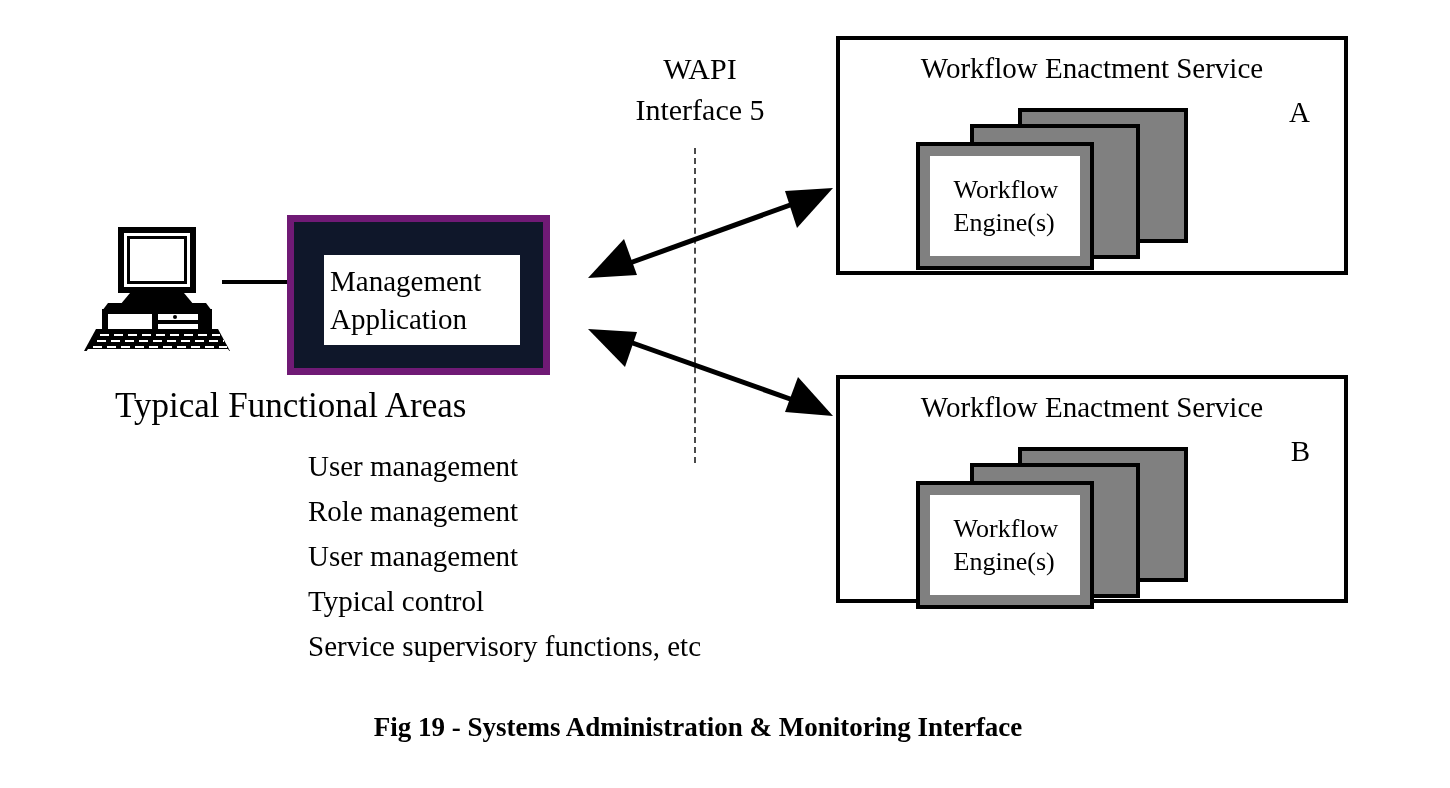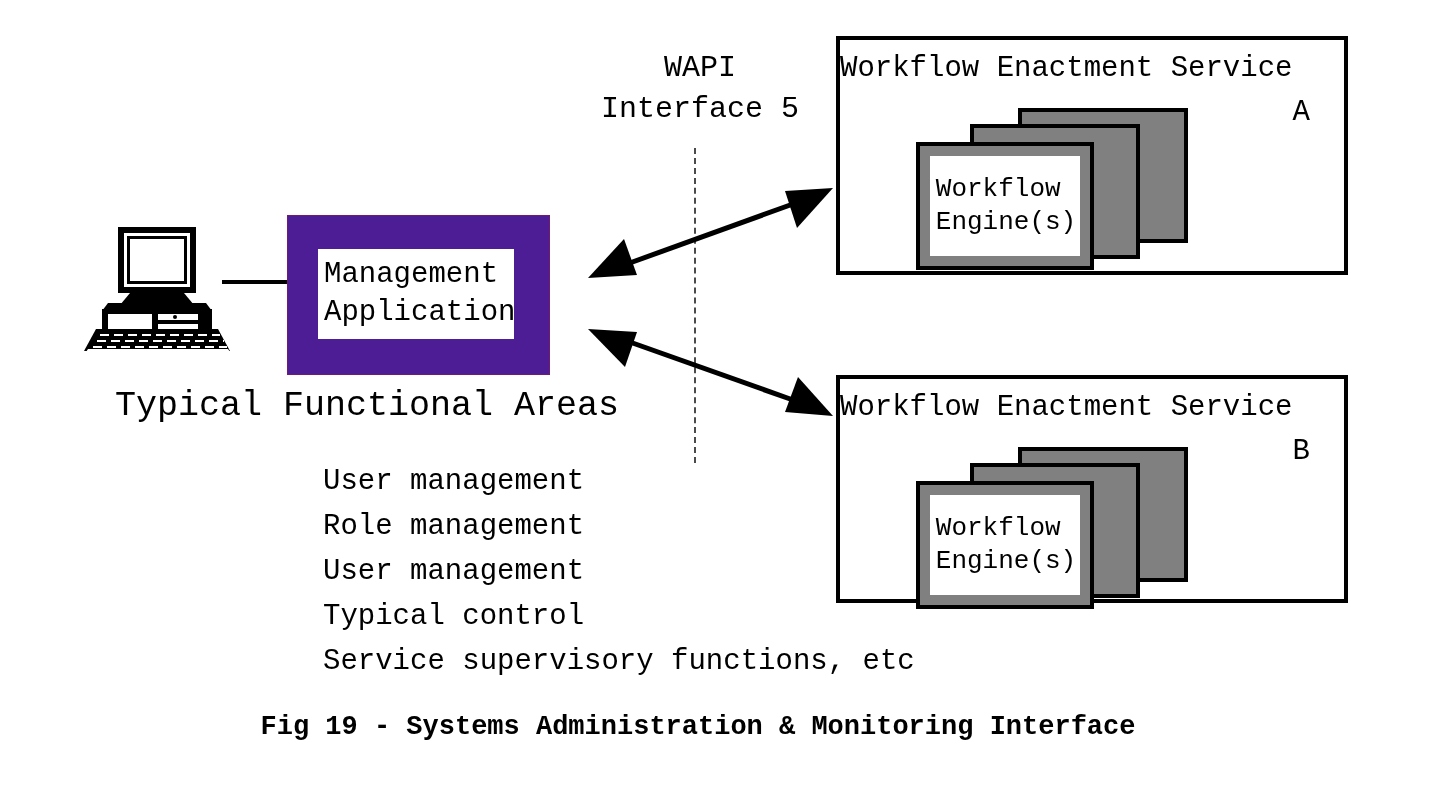--- a/index.html
+++ b/index.html
@@ -6,21 +6,21 @@
     margin: 0;
     padding: 0;
     background: #ffffff;
   }
   #stage {
     position: relative;
     width: 1450px;
     height: 788px;
     background: #ffffff;
     overflow: hidden;
-    font-family: Liberation Mono, monospace;
+    font-family: Liberation Serif, serif;
     color: #000000;
   }
 
   
   .abs { position: absolute; }
 
   
   #wapi-label {
     left: 590px;
     top: 48px;
@@ -39,22 +39,22 @@
     height: 315px;
     border-left: 2px dashed #4a4a4a;
   }
 
   
   #management-application-box {
     left: 287px;
     top: 215px;
     width: 263px;
     height: 160px;
-    background: #4c1d95;
-    border: 1px solid #701a75;
+    background: #0f172a;
+    border: 7px solid #701a75;
     box-sizing: border-box;
   }
   #management-application-panel {
     position: absolute;
     left: 30px;
     top: 33px;
     width: 196px;
     height: 90px;
     background: #ffffff;
     display: flex;
@@ -88,21 +88,21 @@
   
   #functional-areas-heading {
     left: 115px;
     top: 386px;
     font-size: 35px;
     white-space: nowrap;
   }
   #functional-areas-list {
     left: 307px;
     top: 443px;
-    margin: 16px;
+    margin: 1px;
     padding: 0;
     list-style: none;
   }
   #functional-areas-list li {
     font-size: 29px;
     line-height: 45px;
     white-space: nowrap;
   }
 
   
@@ -112,20 +112,21 @@
     box-sizing: border-box;
   }
   #service-box-a { left: 836px; top: 36px; width: 512px; height: 239px; }
   #service-box-b { left: 836px; top: 375px; width: 512px; height: 228px; }
 
   .service-title {
     position: absolute;
     left: 0;
     top: 12px;
     width: 100%;
+    text-align: center;
     font-size: 29px;
     white-space: nowrap;
   }
   .service-letter {
     position: absolute;
     right: 34px;
     top: 56px;
     font-size: 29px;
   }
 

